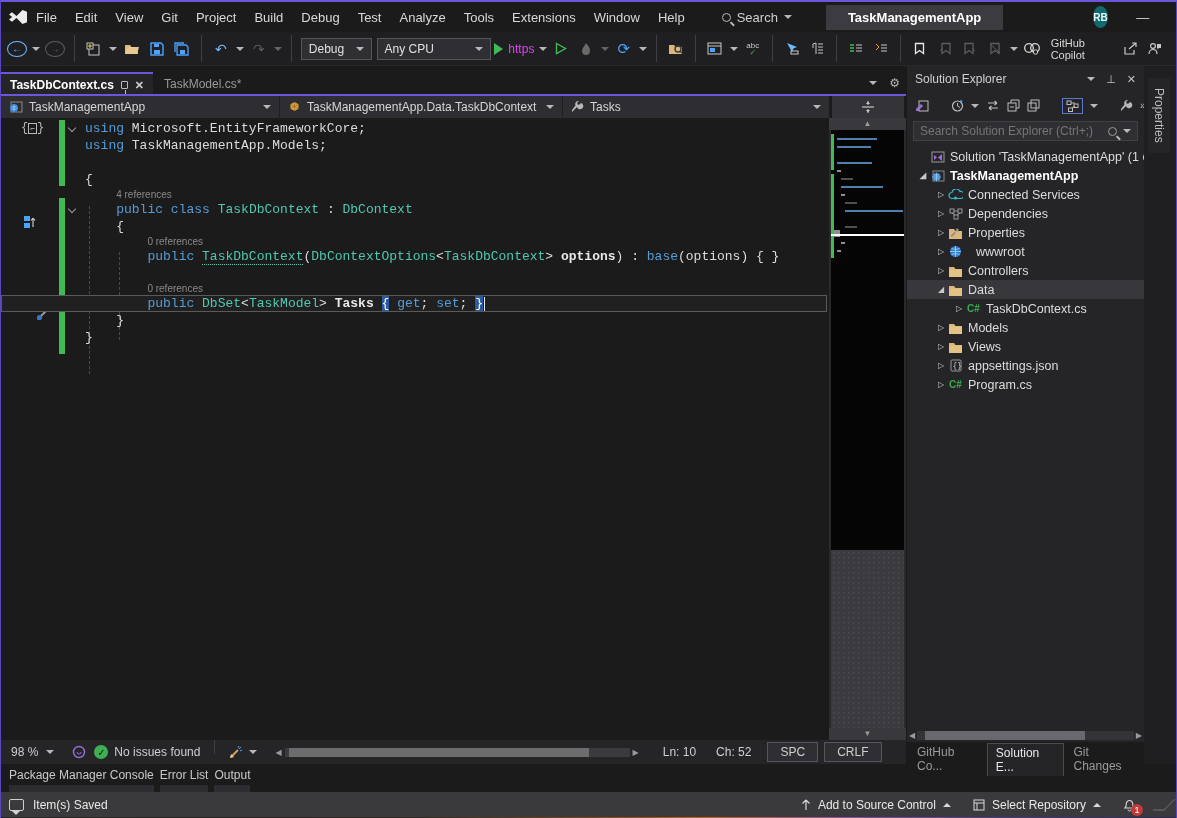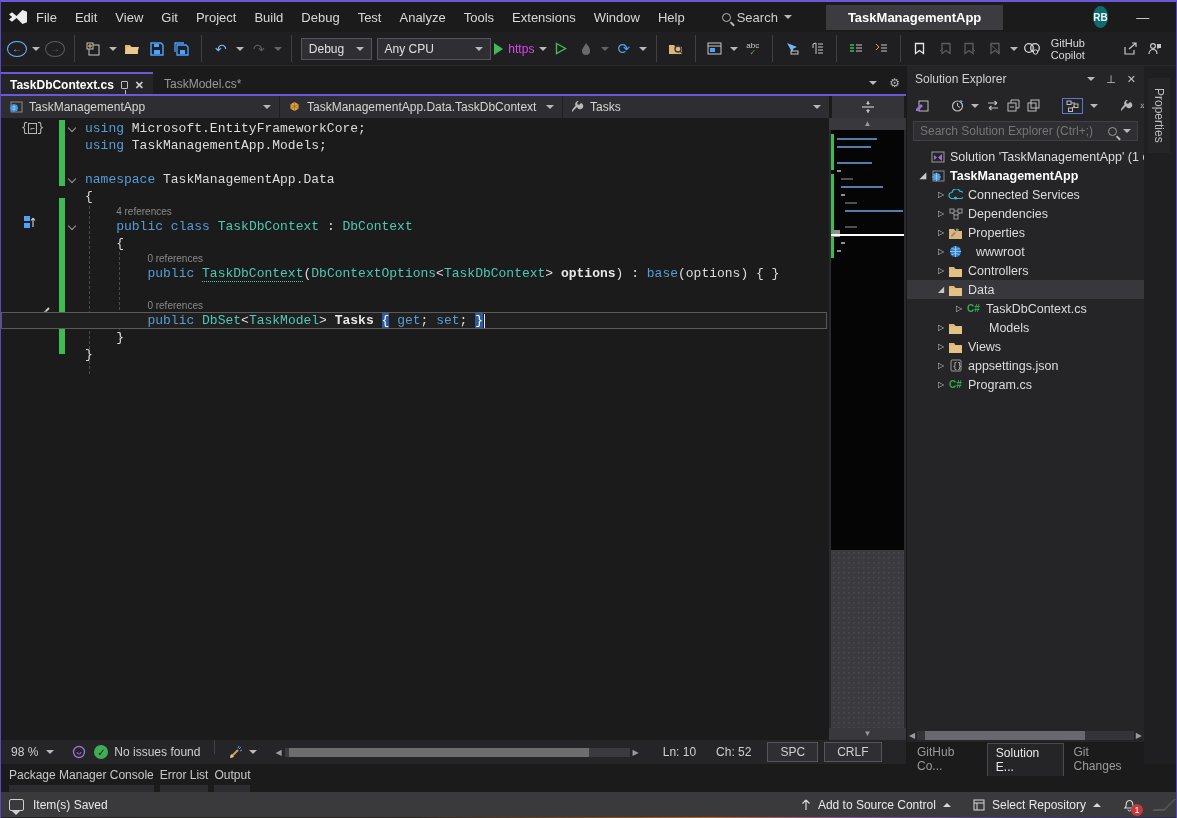--- a/index.html
+++ b/index.html
@@ -404,21 +404,20 @@
           <circle cx="4.5" cy="13.5" r="2.6" fill="#3a77c2"></circle>
           <path d="M11 7l3-3" stroke="#c8c8c8" stroke-width="2"></path>
         </svg>
     </div>
     <div class="iguide" style="left:88px;top:88px;height:168px;"></div>
     <div class="iguide" style="left:118px;top:134px;height:88px;"></div>
     <div id="codelines" style="position:absolute;left:0;top:2px;width:828px;">
         <div class="codeline"><span class="tk-k">using</span><span class="tk-p"> Microsoft.EntityFrameworkCore;</span><span class="fold"></span></div>
         <div class="codeline"><span class="tk-k">using</span><span class="tk-p"> TaskManagementApp.Models;</span></div>
         <div class="codeline"></div>
-        <div class="codeline"><span class="tk-k">namespace</span><span class="tk-p"> TaskManagementApp.Data</span><span class="fold"></span></div>
         <div class="codeline"><span class="tk-p">{</span></div>
         <div class="lensline" style="padding-left: 115.2px;">4 references</div>
         <div class="codeline"><span class="tk-p">    </span><span class="tk-k">public</span><span class="tk-p"> </span><span class="tk-k">class</span><span class="tk-p"> </span><span class="tk-t">TaskDbContext</span><span class="tk-p"> : </span><span class="tk-t">DbContext</span><span class="fold"></span></div>
         <div class="codeline"><span class="tk-p">    {</span></div>
         <div class="lensline" style="padding-left: 146.4px;">0 references</div>
         <div class="codeline"><span class="tk-p">        </span><span class="tk-k">public</span><span class="tk-p"> </span><span class="tk-tu">TaskDbContext</span><span class="tk-p">(</span><span class="tk-t">DbContextOptions</span><span class="tk-p">&lt;</span><span class="tk-t">TaskDbContext</span><span class="tk-p">&gt; </span><span class="tk-pb">options</span><span class="tk-p">) : </span><span class="tk-k">base</span><span class="tk-p">(options) { }</span></div>
         <div class="codeline"></div>
         <div class="lensline" style="padding-left: 146.4px;">0 references</div>
         <div class="codeline current"><span class="tk-p">        </span><span class="tk-k">public</span><span class="tk-p"> </span><span class="tk-t">DbSet</span><span class="tk-p">&lt;</span><span class="tk-t">TaskModel</span><span class="tk-p">&gt; </span><span class="tk-pb">Tasks</span><span class="tk-p"> </span><span class="tk-hl">{</span><span class="tk-p"> </span><span class="tk-k">get</span><span class="tk-p">; </span><span class="tk-k">set</span><span class="tk-p">; </span><span class="tk-hl">}</span><span class="caret"></span></div>
         <div class="codeline"><span class="tk-p">    }</span></div>
@@ -690,21 +689,21 @@
           <span style="white-space: nowrap;">TaskDbContext.cs</span>
         </div>
         <div class="trow" style="padding-left: 28px;">
           <span class="exp">▷</span>
           <span class="ticon">
             <svg width="15" height="12" viewBox="0 0 15 12">
               <path d="M1 2h5l1.5 2H14v8H1z" fill="#dcb67a"></path>
               <path d="M1 4.5h13V12H1z" fill="#e3c285"></path>
             </svg>
           </span>
-          <span style="white-space: nowrap; margin-left: 21px;">Models</span>
+          <span style="white-space: nowrap;">Models</span>
         </div>
         <div class="trow" style="padding-left: 28px;">
           <span class="exp">▷</span>
           <span class="ticon">
             <svg width="15" height="12" viewBox="0 0 15 12">
               <path d="M1 2h5l1.5 2H14v8H1z" fill="#dcb67a"></path>
               <path d="M1 4.5h13V12H1z" fill="#e3c285"></path>
             </svg>
           </span>
           <span style="white-space: nowrap;">Views</span>

